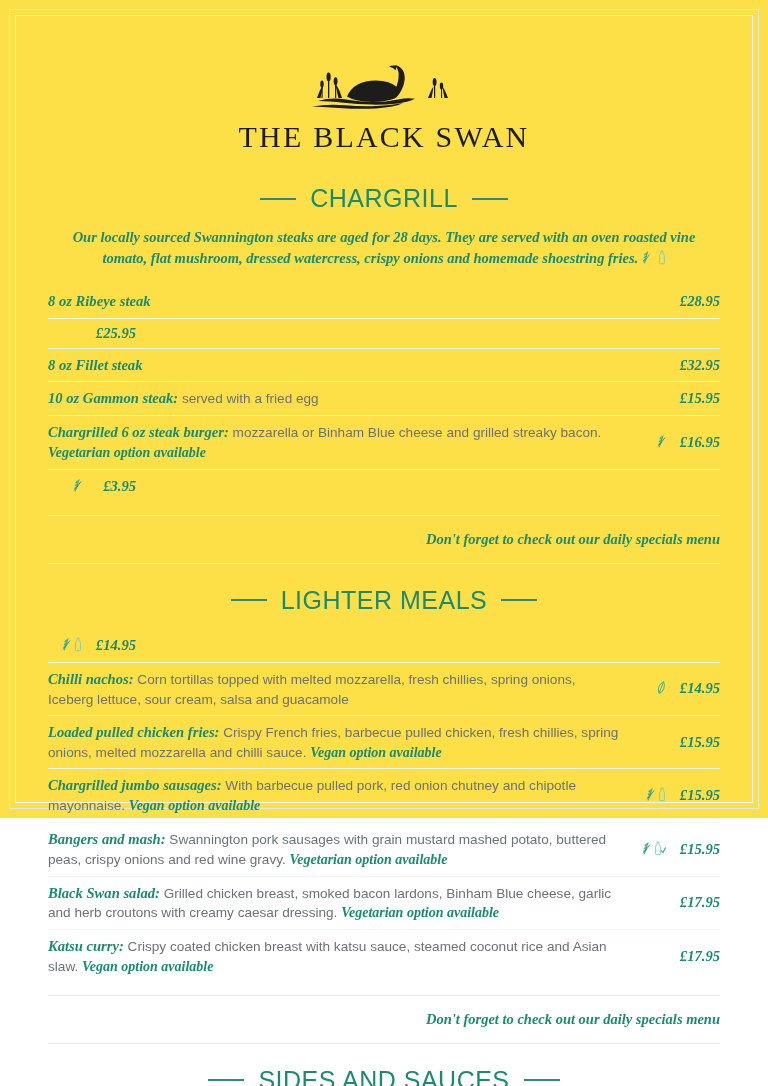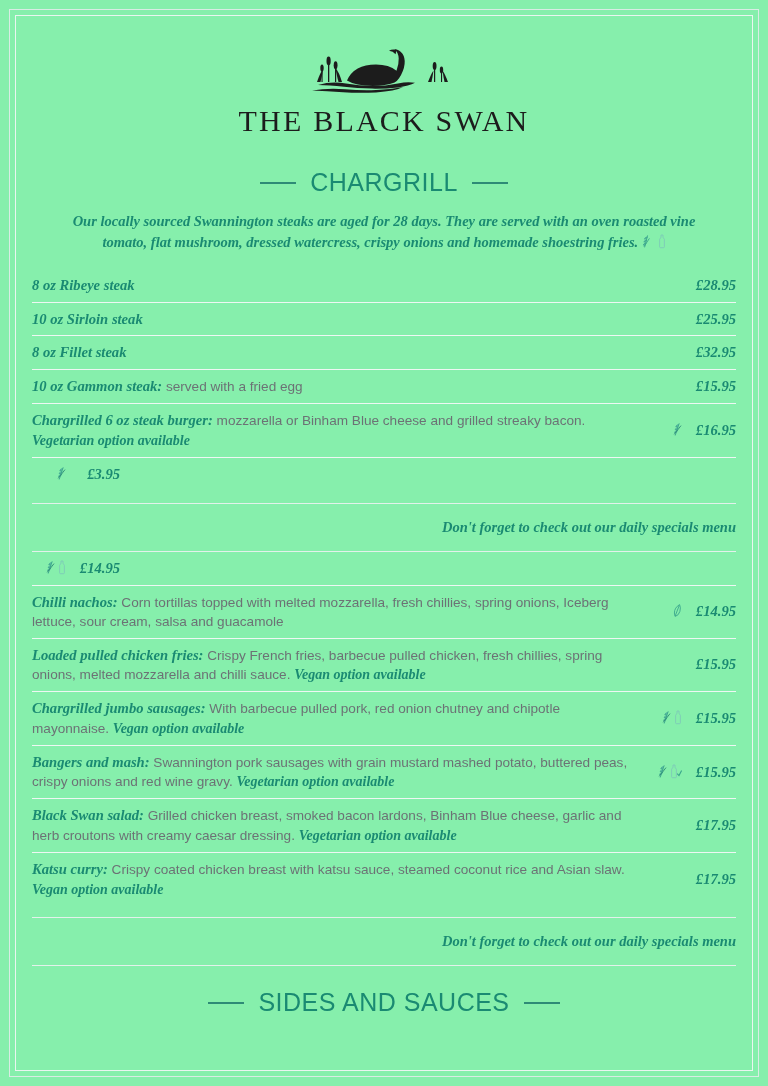--- a/index.html
+++ b/index.html
@@ -9,24 +9,24 @@
   }
   body {
     width: 768px;
     height: 1086px;
     font-family: "Liberation Sans", sans-serif;
     -webkit-font-smoothing: antialiased;
   }
   .page {
     position: relative;
     width: 768px;
-    height: 1086px;
+    height: 818px;
     box-sizing: border-box;
-    padding: 10px;
-    background: #86efac;
+    padding: 26px;
+    background: #fde047;
   }
   .frame-outer {
     position: absolute;
     left: 9px; top: 9px; right: 9px; bottom: 9px;
     border: 1px solid #d9ece4;
     pointer-events: none;
   }
   .frame-inner {
     position: absolute;
     left: 15px; top: 15px; right: 15px; bottom: 15px;
@@ -223,21 +223,20 @@
             </svg>
         </span>
       </div>
       <div class="items">
           <div class="row">
             <div class="text"><span class="dish">8 oz Ribeye steak</span></div>
             <div class="icons"></div>
             <div class="price">£28.95</div>
           </div>
           <div class="row">
-            <div class="text"><span class="dish">10 oz Sirloin steak</span></div>
             <div class="icons"></div>
             <div class="price">£25.95</div>
           </div>
           <div class="row">
             <div class="text"><span class="dish">8 oz Fillet steak</span></div>
             <div class="icons"></div>
             <div class="price">£32.95</div>
           </div>
           <div class="row">
             <div class="text"><span class="dish">10 oz Gammon steak:</span><span> served with a fried egg</span></div>
@@ -268,20 +267,25 @@
                   </g>
                 </svg></span></div>
             <div class="price">£3.95</div>
           </div>
         </div>
     </div>
 
     <div class="banner">Don't forget to check out our daily specials menu</div>
 
     <div>
+      <div class="section-head">
+        <span class="rule"></span>
+        <span class="title">LIGHTER MEALS</span>
+        <span class="rule"></span>
+      </div>
       <div class="items">
           <div class="row">
             <div class="icons"><span class="icn"><svg width="9" height="15" viewBox="0 0 9 15">
                   <g stroke="#3aa68c" fill="none" stroke-width="0.9">
                     <path d="M6.2 1.3 L2.2 13.5"></path>
                     <path d="M5.6 2.6 q-2.4 0.3-2.8 2.2 q2.4 0.3 2.8-2.2 Z" fill="#8fd3c2"></path>
                     <path d="M5 5.5 q-2.4 0.3-2.8 2.2 q2.4 0.3 2.8-2.2 Z" fill="#8fd3c2"></path>
                     <path d="M4.4 8.4 q-2.4 0.3-2.8 2.2 q2.4 0.3 2.8-2.2 Z" fill="#8fd3c2"></path>
                     <path d="M8 3.6 L1.2 12.4" stroke="#2e8b76"></path>
                   </g>

